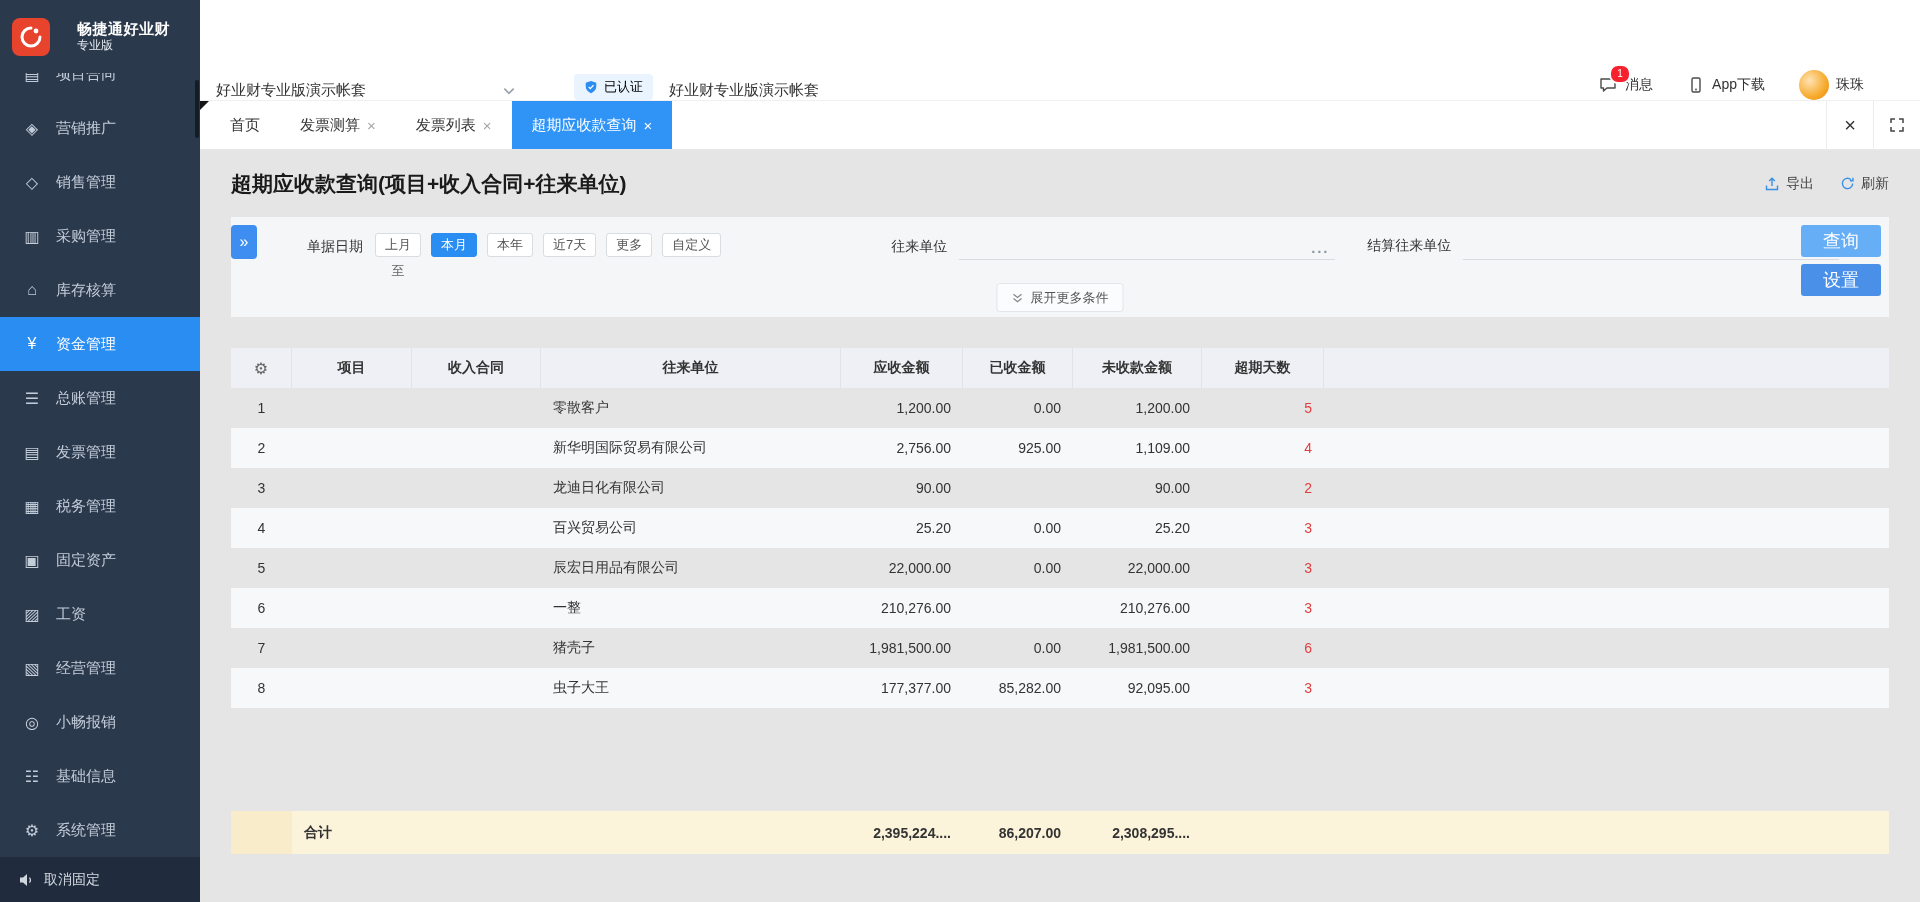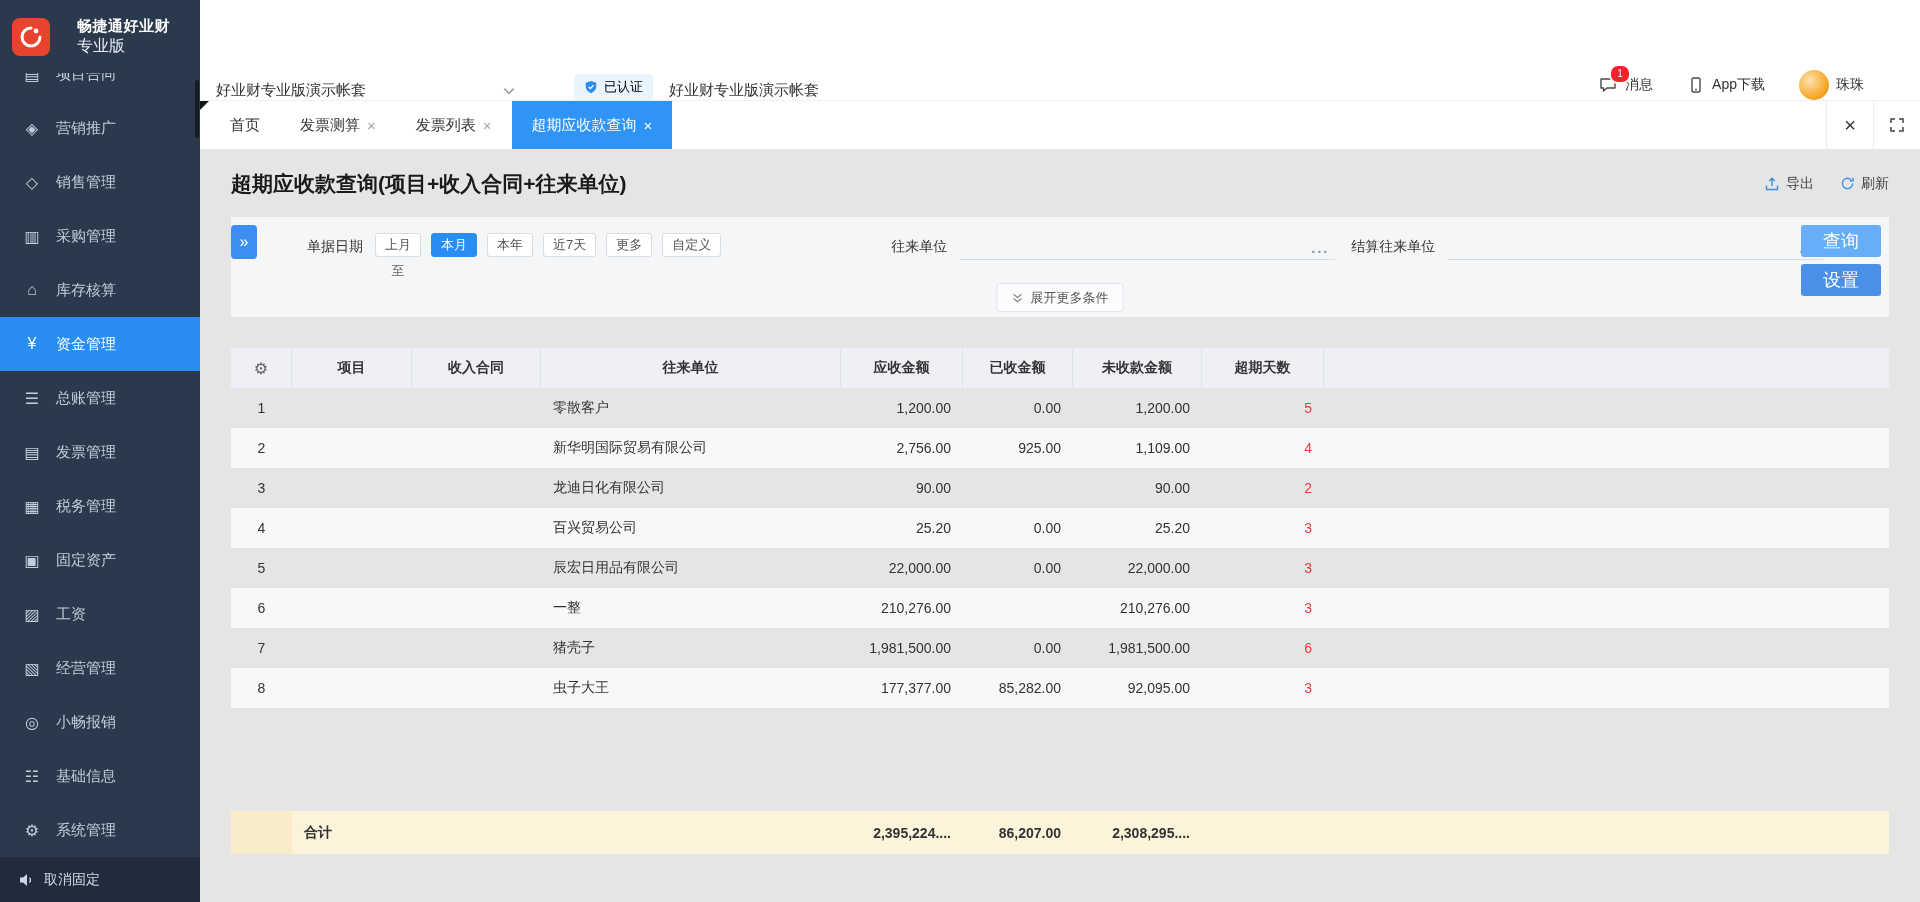--- a/index.html
+++ b/index.html
@@ -6,21 +6,21 @@
   body{font-family:"Liberation Sans","DejaVu Sans",sans-serif;background:#fff;}
   .app{display:flex;width:1920px;height:902px;overflow:hidden;background:#fff;}
   [data-interactable="true"]{cursor:pointer;}
 
   
   .sidebar{width:200px;background:#2b394d;flex-shrink:0;display:flex;flex-direction:column;position:relative;}
   .logo{height:73px;display:flex;align-items:center;gap:27px;padding:0 12px;flex-shrink:0;}
   .logo-mark{width:38px;height:38px;background:#e8432d;border-radius:8px;display:flex;align-items:center;justify-content:center;flex-shrink:0;}
   .logo-text{color:#fff;line-height:1.3;}
   .logo-title{font-size:15px;font-weight:bold;letter-spacing:.5px;}
-  .logo-sub{font-size:16px;color:#e7ebf1;}
+  .logo-sub{font-size:12px;color:#e7ebf1;}
   .menu{flex:1;overflow:hidden;position:relative;}
   .menu-inner{margin-top:-26px;}
   .menu-item{height:54px;display:flex;align-items:center;gap:14px;padding-left:22px;font-size:15px;color:#c3ccd9;}
   .menu-item.active{background:#2a8df2;color:#fff;}
   .menu-icon{width:20px;text-align:center;font-size:16px;}
   .sb-thumb{position:absolute;right:1px;top:80px;width:4px;height:58px;background:#141c28;border-radius:2px;}
   .pin{height:45px;background:#202c3d;display:flex;align-items:center;gap:10px;padding-left:18px;font-size:14px;color:#d4dae2;flex-shrink:0;}
 
   
   .main{flex:1;display:flex;flex-direction:column;min-width:0;}
@@ -57,21 +57,21 @@
   .filters{height:100px;background:#f5f6f7;position:relative;flex-shrink:0;}
   .collapse-btn{position:absolute;left:0;top:8px;width:26px;height:34px;background:#3d8ef0;color:#fff;border-radius:4px;display:flex;align-items:center;justify-content:center;font-size:16px;}
   .filter-row{display:flex;align-items:flex-start;padding:16px 180px 0 76px;}
   .f-label{font-size:14px;color:#333;line-height:26px;margin-right:12px;white-space:nowrap;}
   .chips{display:flex;gap:10px;align-items:flex-start;}
   .chip{height:24px;line-height:22px;padding:0 9px;border:1px solid #d9dce1;background:#fff;border-radius:3px;font-size:13px;color:#555;box-sizing:border-box;white-space:nowrap;}
   .chip.active{background:#2a8df2;border-color:#2a8df2;color:#fff;}
   .chip-col{display:flex;flex-direction:column;align-items:center;gap:5px;}
   .to-label{font-size:13px;color:#666;}
   .f-group{display:flex;margin-left:170px;}
-  .f-group.g2{margin-left:16px;}
+  .f-group.g2{margin-left:32px;font-family:Liberation Mono, monospace;}
   .uinput{width:370px;border-bottom:1px solid #d8dbe0;height:24px;display:flex;align-items:flex-end;justify-content:flex-end;padding:0 6px 2px 0;}
   .dots{color:#8c98a5;font-size:15px;font-weight:bold;letter-spacing:1px;line-height:10px;}
   .btn-col{position:absolute;right:8px;top:8px;display:flex;flex-direction:column;gap:7px;}
   .btn{width:80px;height:32px;border-radius:3px;color:#fff;font-size:18px;display:flex;align-items:center;justify-content:center;}
   .btn.query{background:#66aef5;}
   .btn.settings{background:#4a90e8;}
   .expand-btn{position:absolute;bottom:5px;left:50%;transform:translateX(-50%);height:27px;padding:0 14px;background:#fbfcfd;border:1px solid #e3e5e8;border-radius:3px;display:flex;align-items:center;gap:7px;font-size:13px;color:#555;white-space:nowrap;}
 
   
   .table-wrap{flex:1;margin-top:31px;padding-bottom:48px;display:flex;flex-direction:column;min-height:0;}

